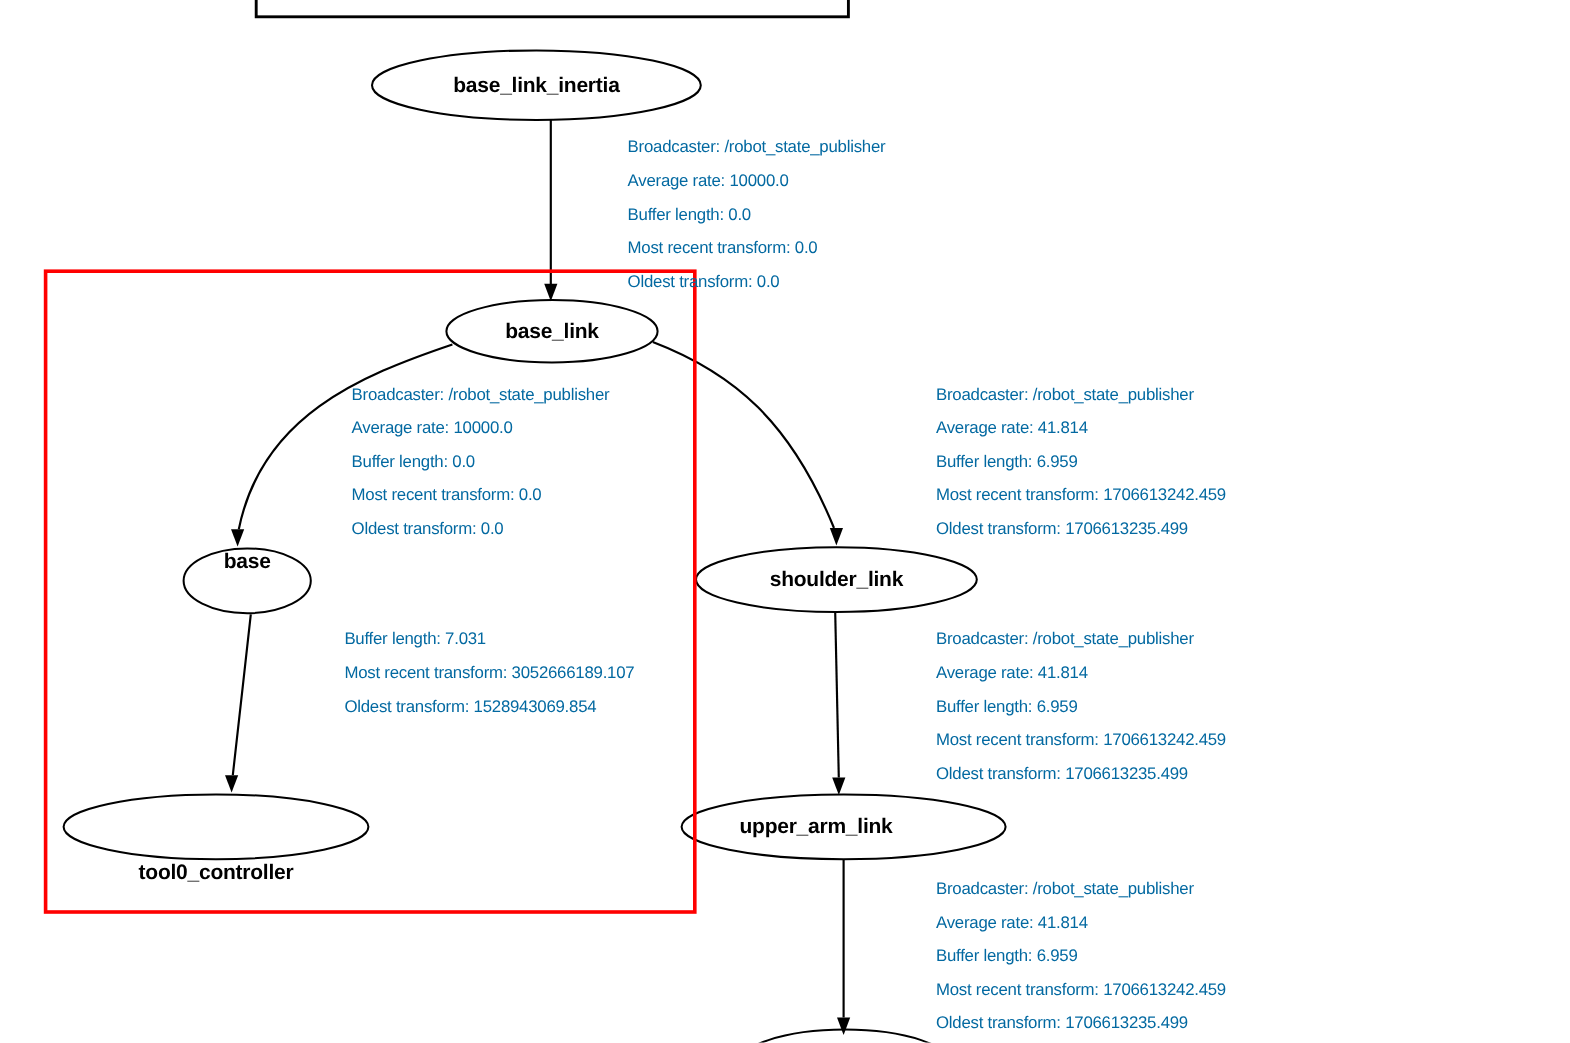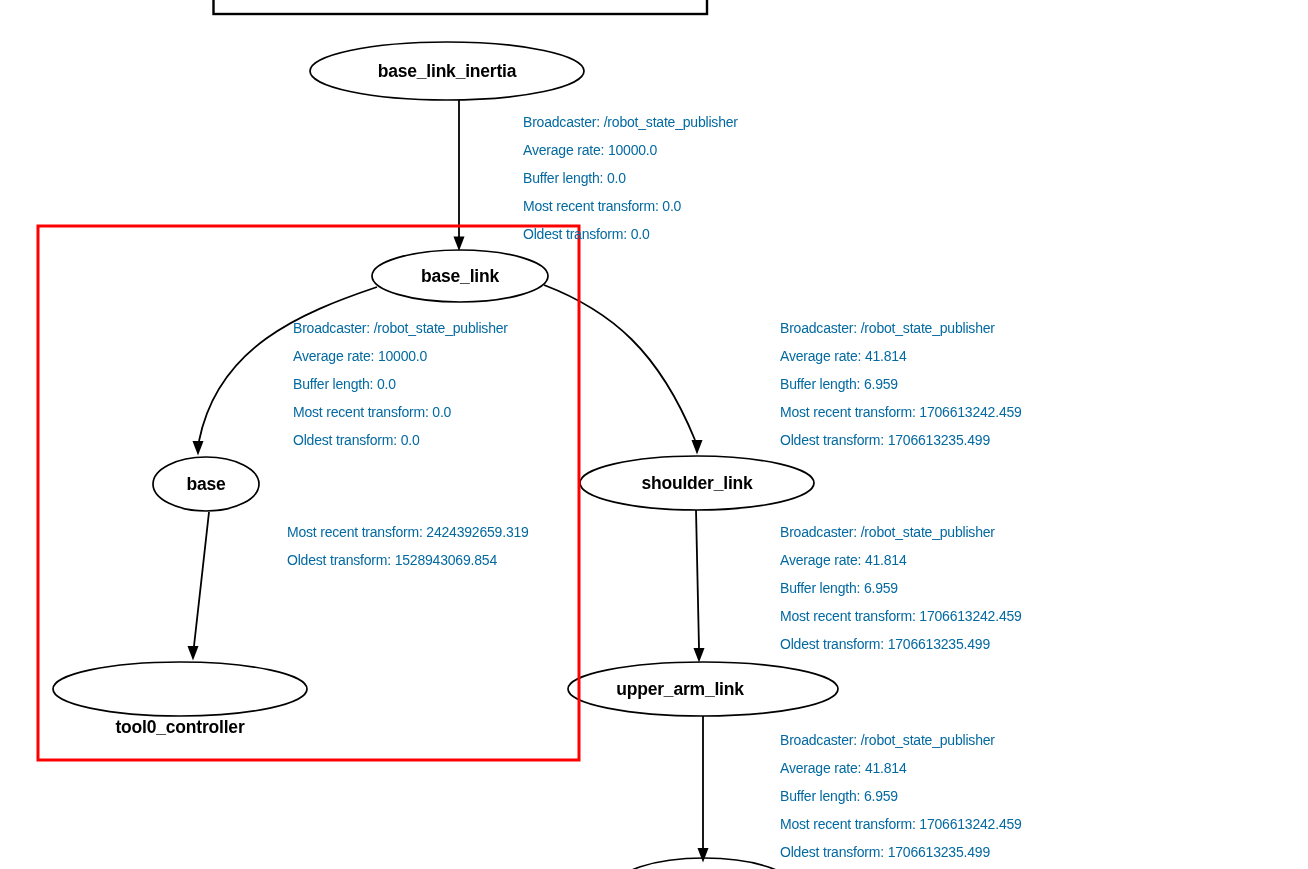--- a/index.html
+++ b/index.html
@@ -69,21 +69,21 @@
     <polygon points="691.5,440 702.5,440 697,454.5" fill="#000000"></polygon>
     <polygon points="187.5,646 198.5,646 193,660.5" fill="#000000"></polygon>
     <polygon points="693.5,648 704.5,648 699,662.5" fill="#000000"></polygon>
     <polygon points="697.5,848 708.5,848 703,862.5" fill="#000000"></polygon>
 
     <rect x="38" y="226" width="541" height="534" fill="none" stroke="#ff0000" stroke-width="3"></rect>
   </svg>
 
   <div class="node-label" style="left:447px; top:71px">base_link_inertia</div>
   <div class="node-label" style="left:460px; top:276px">base_link</div>
-  <div class="node-label" style="left:206px; top:484px">base</div>
+  <div class="node-label" style="left:206px; top:468px">base</div>
   <div class="node-label" style="left:697px; top:483px">shoulder_link</div>
   <div class="node-label" style="left:180px; top:727px">tool0_controller</div>
   <div class="node-label" style="left:680px; top:689px">upper_arm_link</div>
 
   <div class="edge-label" style="left:523px; top:108px">
     <div>Broadcaster: /robot_state_publisher</div>
     <div>Average rate: 10000.0</div>
     <div>Buffer length: 0.0</div>
     <div>Most recent transform: 0.0</div>
     <div>Oldest transform: 0.0</div>
@@ -99,21 +99,22 @@
 
   <div class="edge-label" style="left:780px; top:314px">
     <div>Broadcaster: /robot_state_publisher</div>
     <div>Average rate: 41.814</div>
     <div>Buffer length: 6.959</div>
     <div>Most recent transform: 1706613242.459</div>
     <div>Oldest transform: 1706613235.499</div>
   </div>
 
   <div class="edge-label" style="left:287px; top:518px">
-    <div>Most recent transform: 2424392659.319</div>
+    <div>Buffer length: 7.031</div>
+    <div>Most recent transform: 3052666189.107</div>
     <div>Oldest transform: 1528943069.854</div>
   </div>
 
   <div class="edge-label" style="left:780px; top:518px">
     <div>Broadcaster: /robot_state_publisher</div>
     <div>Average rate: 41.814</div>
     <div>Buffer length: 6.959</div>
     <div>Most recent transform: 1706613242.459</div>
     <div>Oldest transform: 1706613235.499</div>
   </div>

